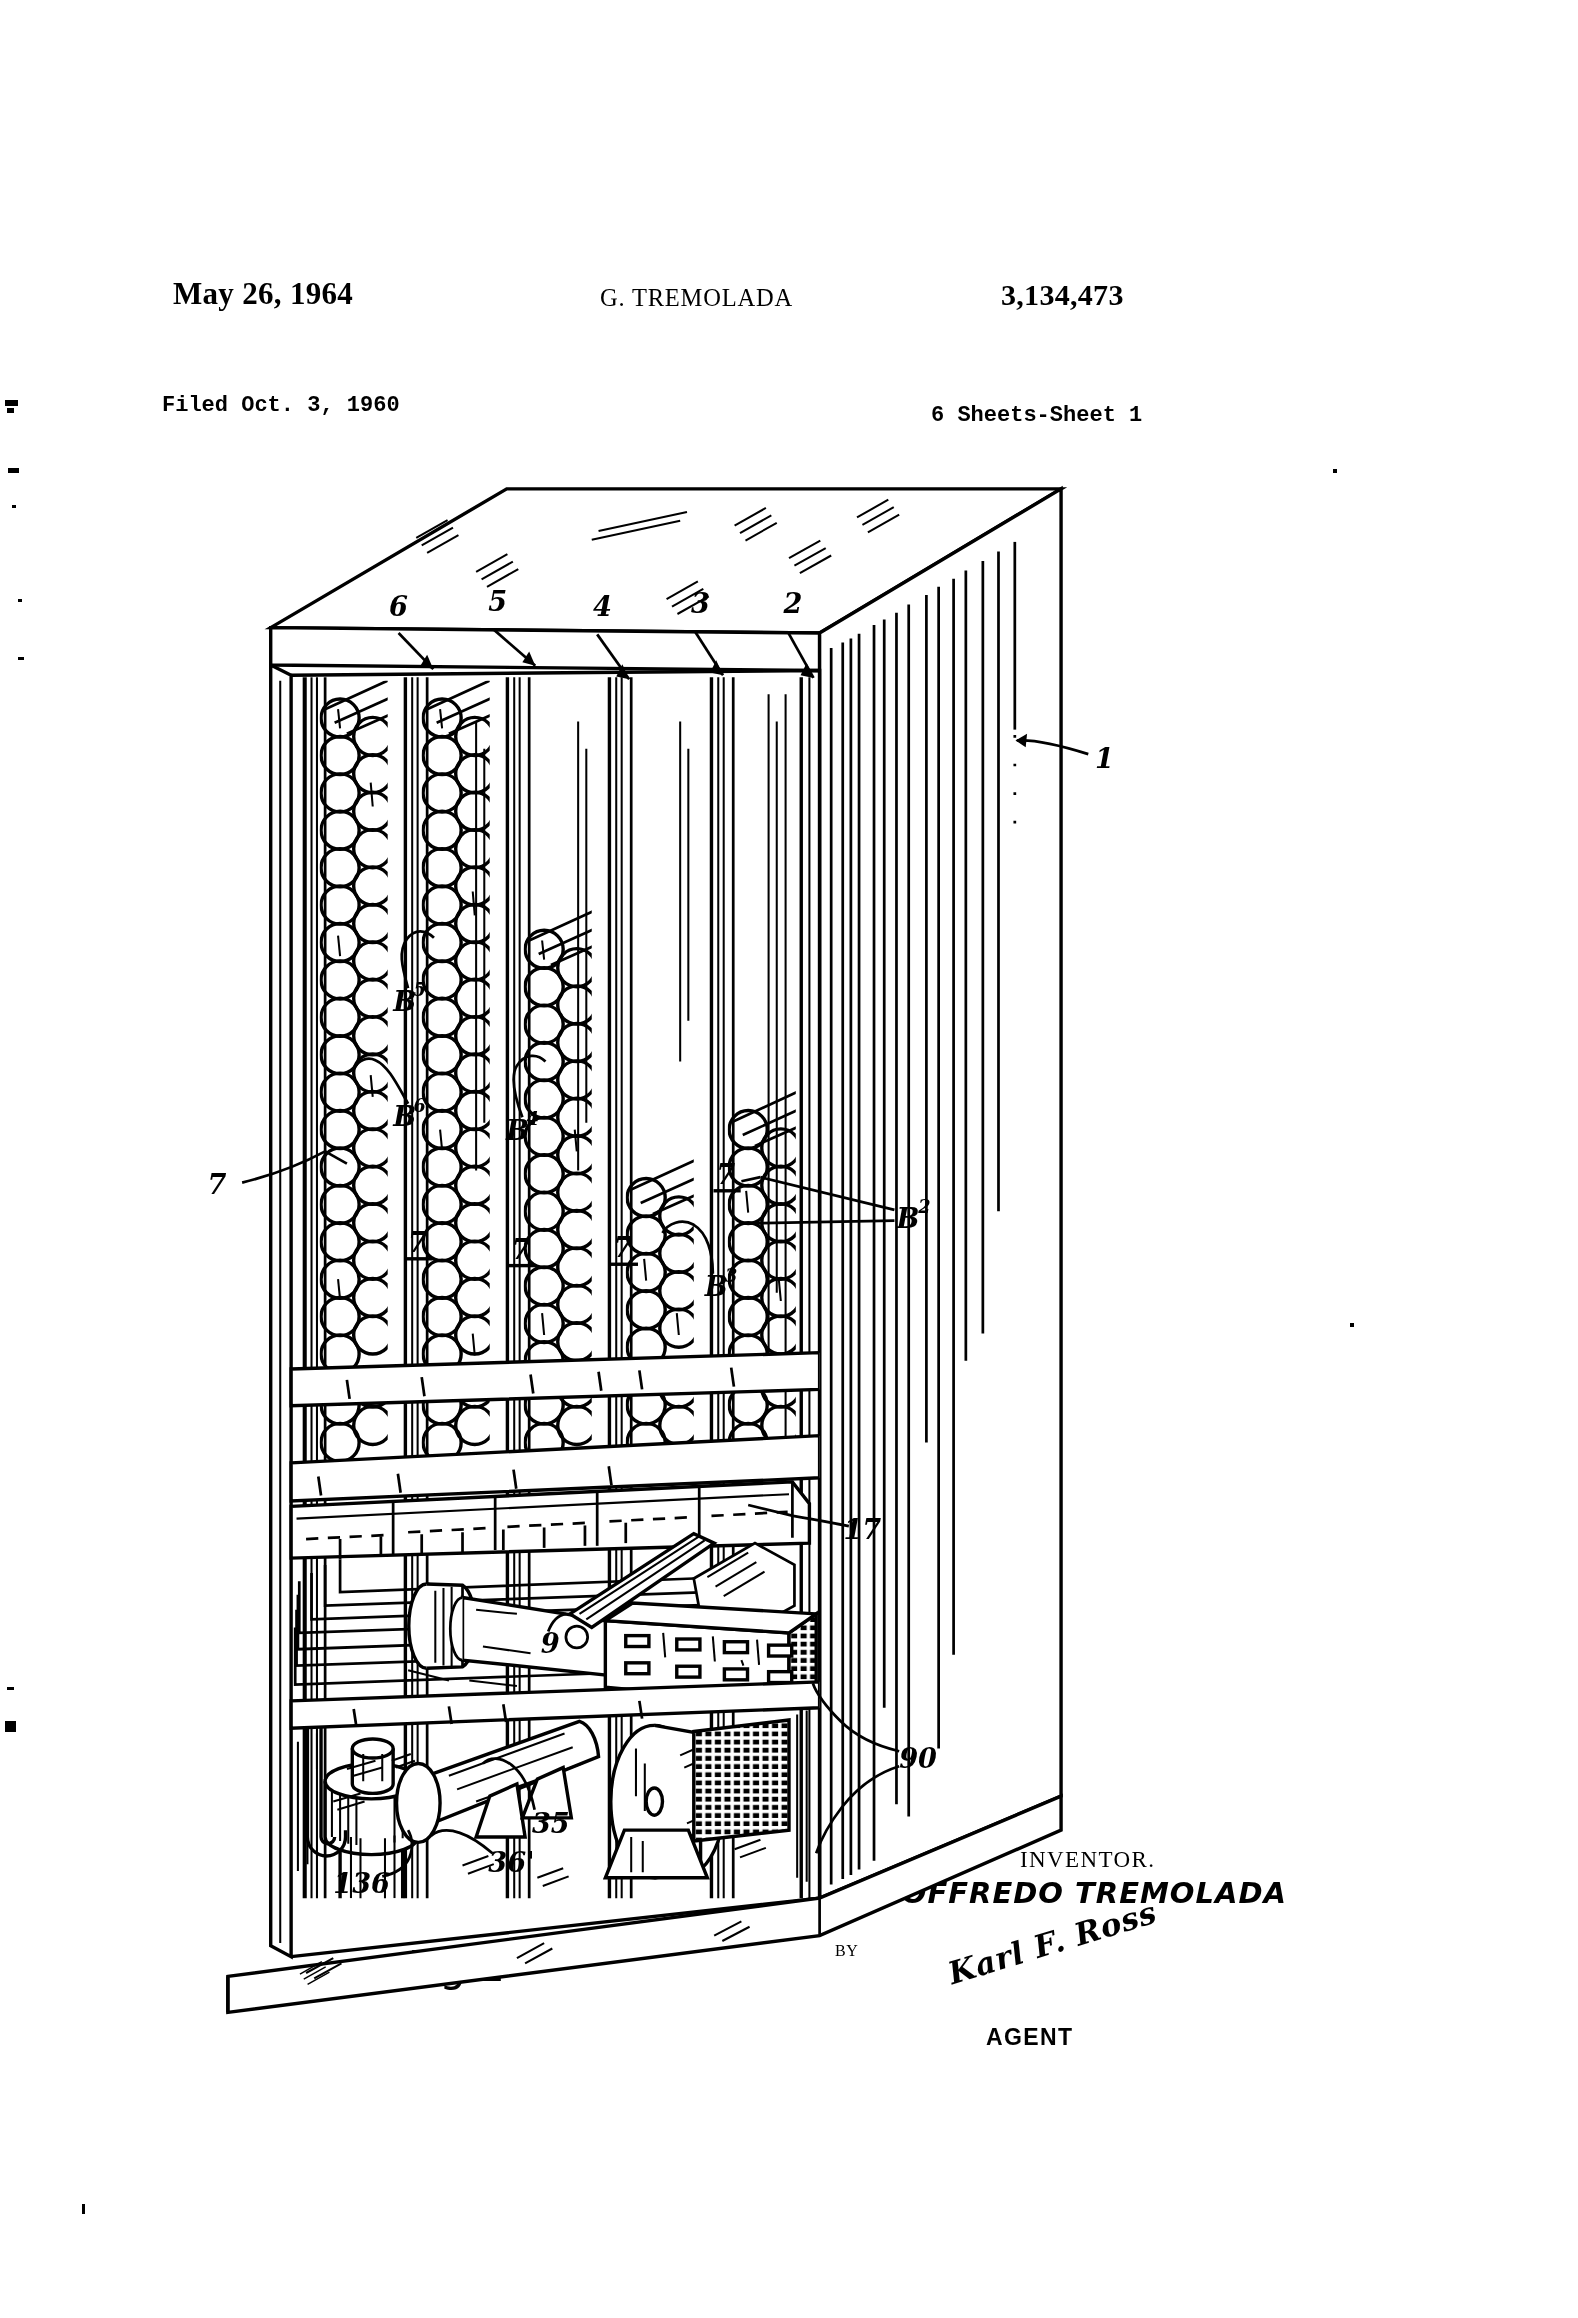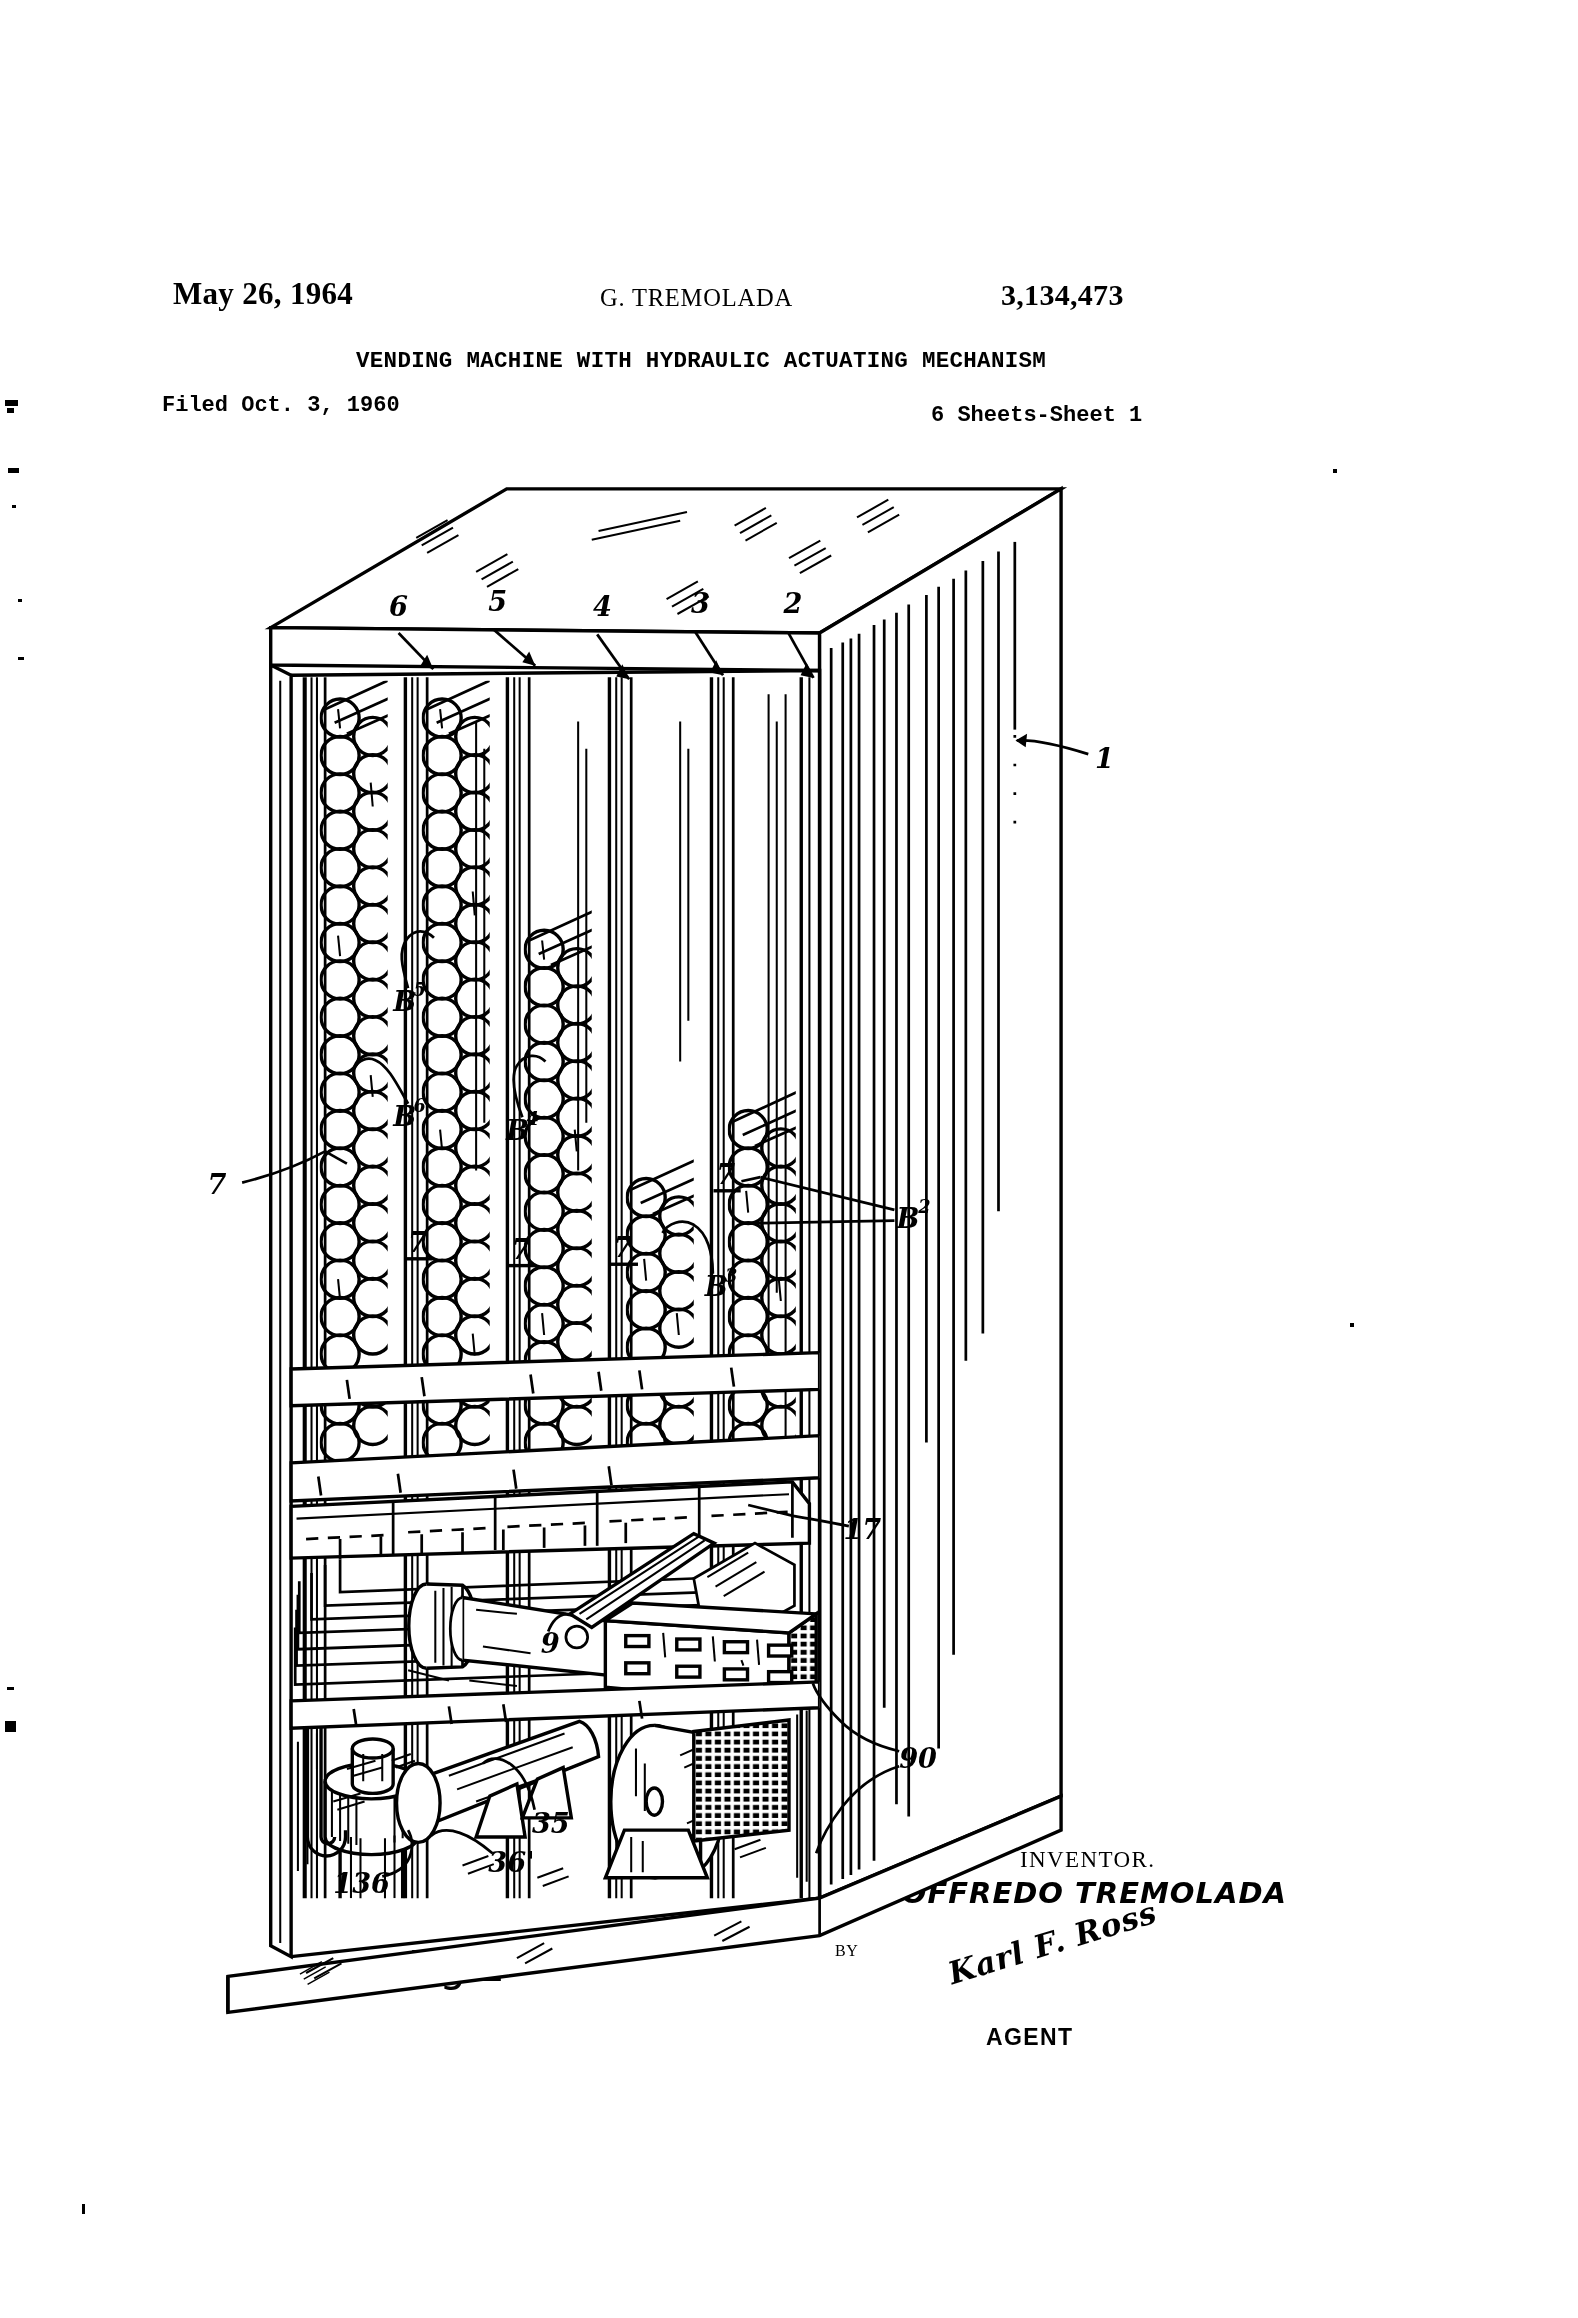--- a/index.html
+++ b/index.html
@@ -83,21 +83,20 @@
   
   .speck{position:absolute;background:#000;}
 </style>
 </head>
 <body>
 
 <div id="header">
   <div class="hdr-date">May 26, 1964</div>
   <div class="hdr-inventor">G. TREMOLADA</div>
   <div class="hdr-patno">3,134,473</div>
-  <div class="hdr-title">VENDING MACHINE WITH HYDRAULIC ACTUATING MECHANISM</div>
   <div class="hdr-filed">Filed Oct. 3, 1960</div>
   <div class="hdr-sheets">6 Sheets-Sheet 1</div>
 </div>
 
 <div id="figcaption">Fig.1</div>
 
 <div id="sigblock">
   <div class="sig-inventor-label">INVENTOR.</div>
   <div class="sig-name">GOFFREDO TREMOLADA</div>
   <div class="sig-by">BY</div>

